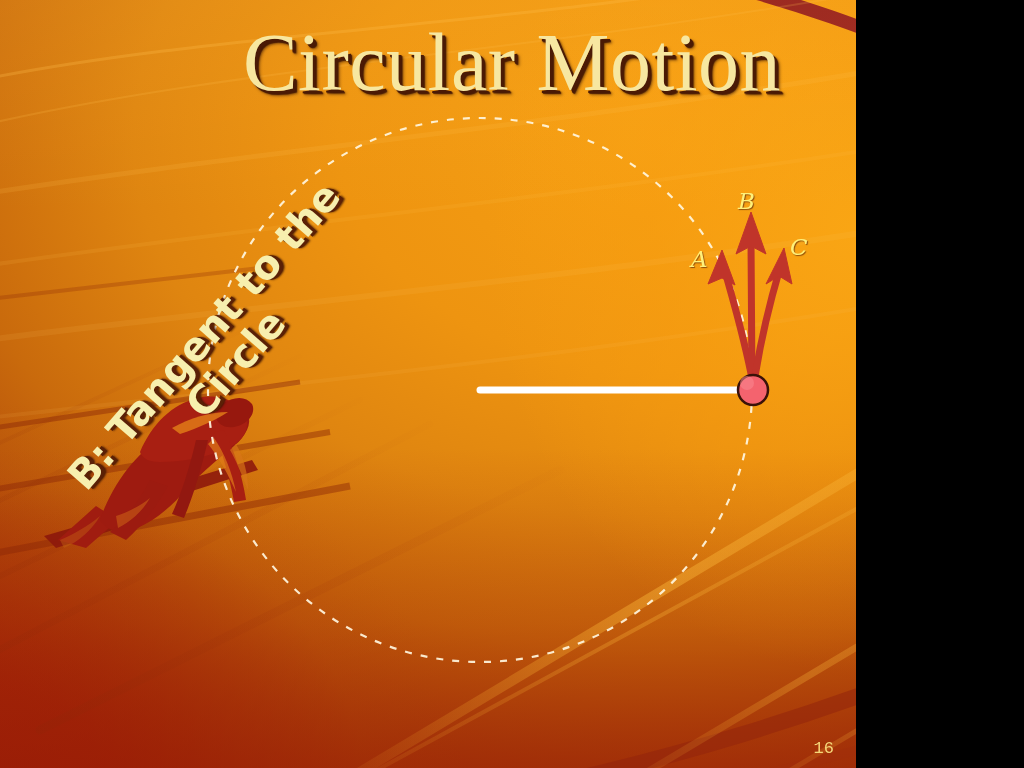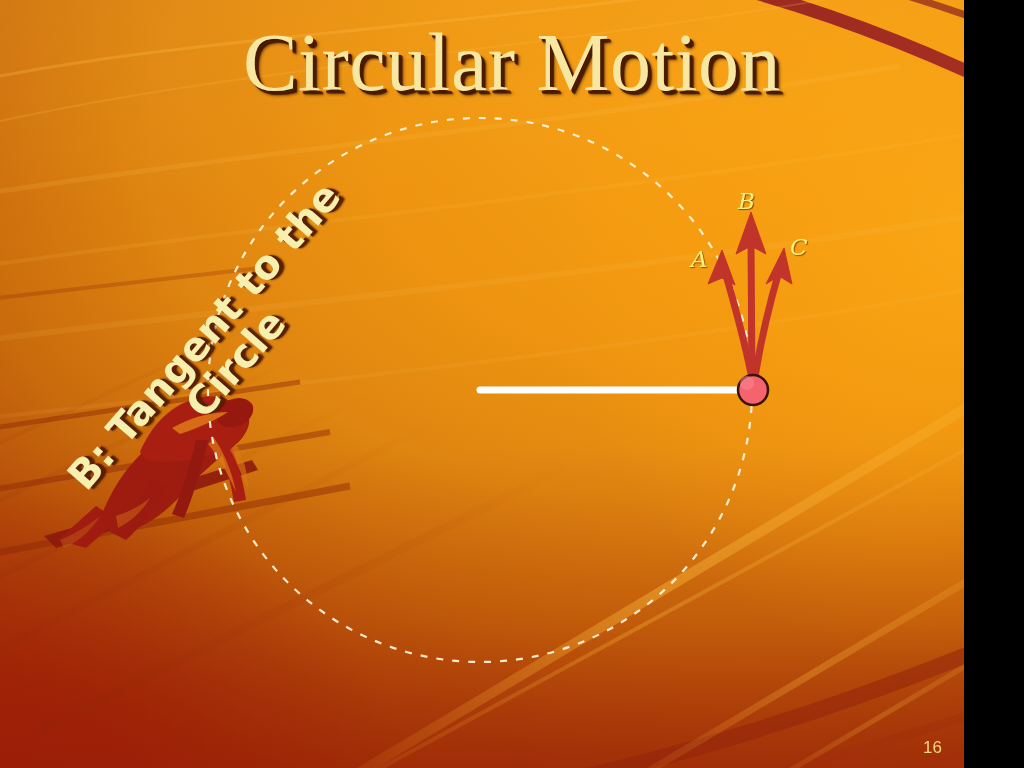--- a/index.html
+++ b/index.html
@@ -2,26 +2,25 @@
 <html><head>
 <meta charset="utf-8">
 <style>
   html, body {
     margin: 0;
     padding: 0;
     background: #000;
   }
   #slide {
     position: relative;
-    width: 944px;
+    width: 856px;
     height: 768px;
     overflow: hidden;
     font-family: "Liberation Sans", sans-serif;
     background: #E08A10;
-    padding-left: 20px;
   }
 
   
   .bg-base {
     position: absolute;
     inset: 0;
     background:
       radial-gradient(ellipse 120% 95% at 78% 18%, #F7A013 0%, #EE9410 32%, #DF8510 52%, #C96A0C 70%, #B0480A 86%, #9E2E07 100%);
   }
   .bg-warm-right {
@@ -127,21 +126,21 @@
   }
   #label-A { left: 691px; top: 246px; }
   #label-B { left: 738px; top: 188px; }
   #label-C { left: 790px; top: 234px; }
 
   
   #page-num {
     position: absolute;
     right: 22px;
     bottom: 10px;
-    font-family: Liberation Sans, sans-serif;
+    font-family: Liberation Mono, monospace;
     font-size: 17px;
     color: #F5D77A;
   }
 </style>
 </head>
 <body>
 
 <div id="slide">
 
   <div class="bg-base"></div>

